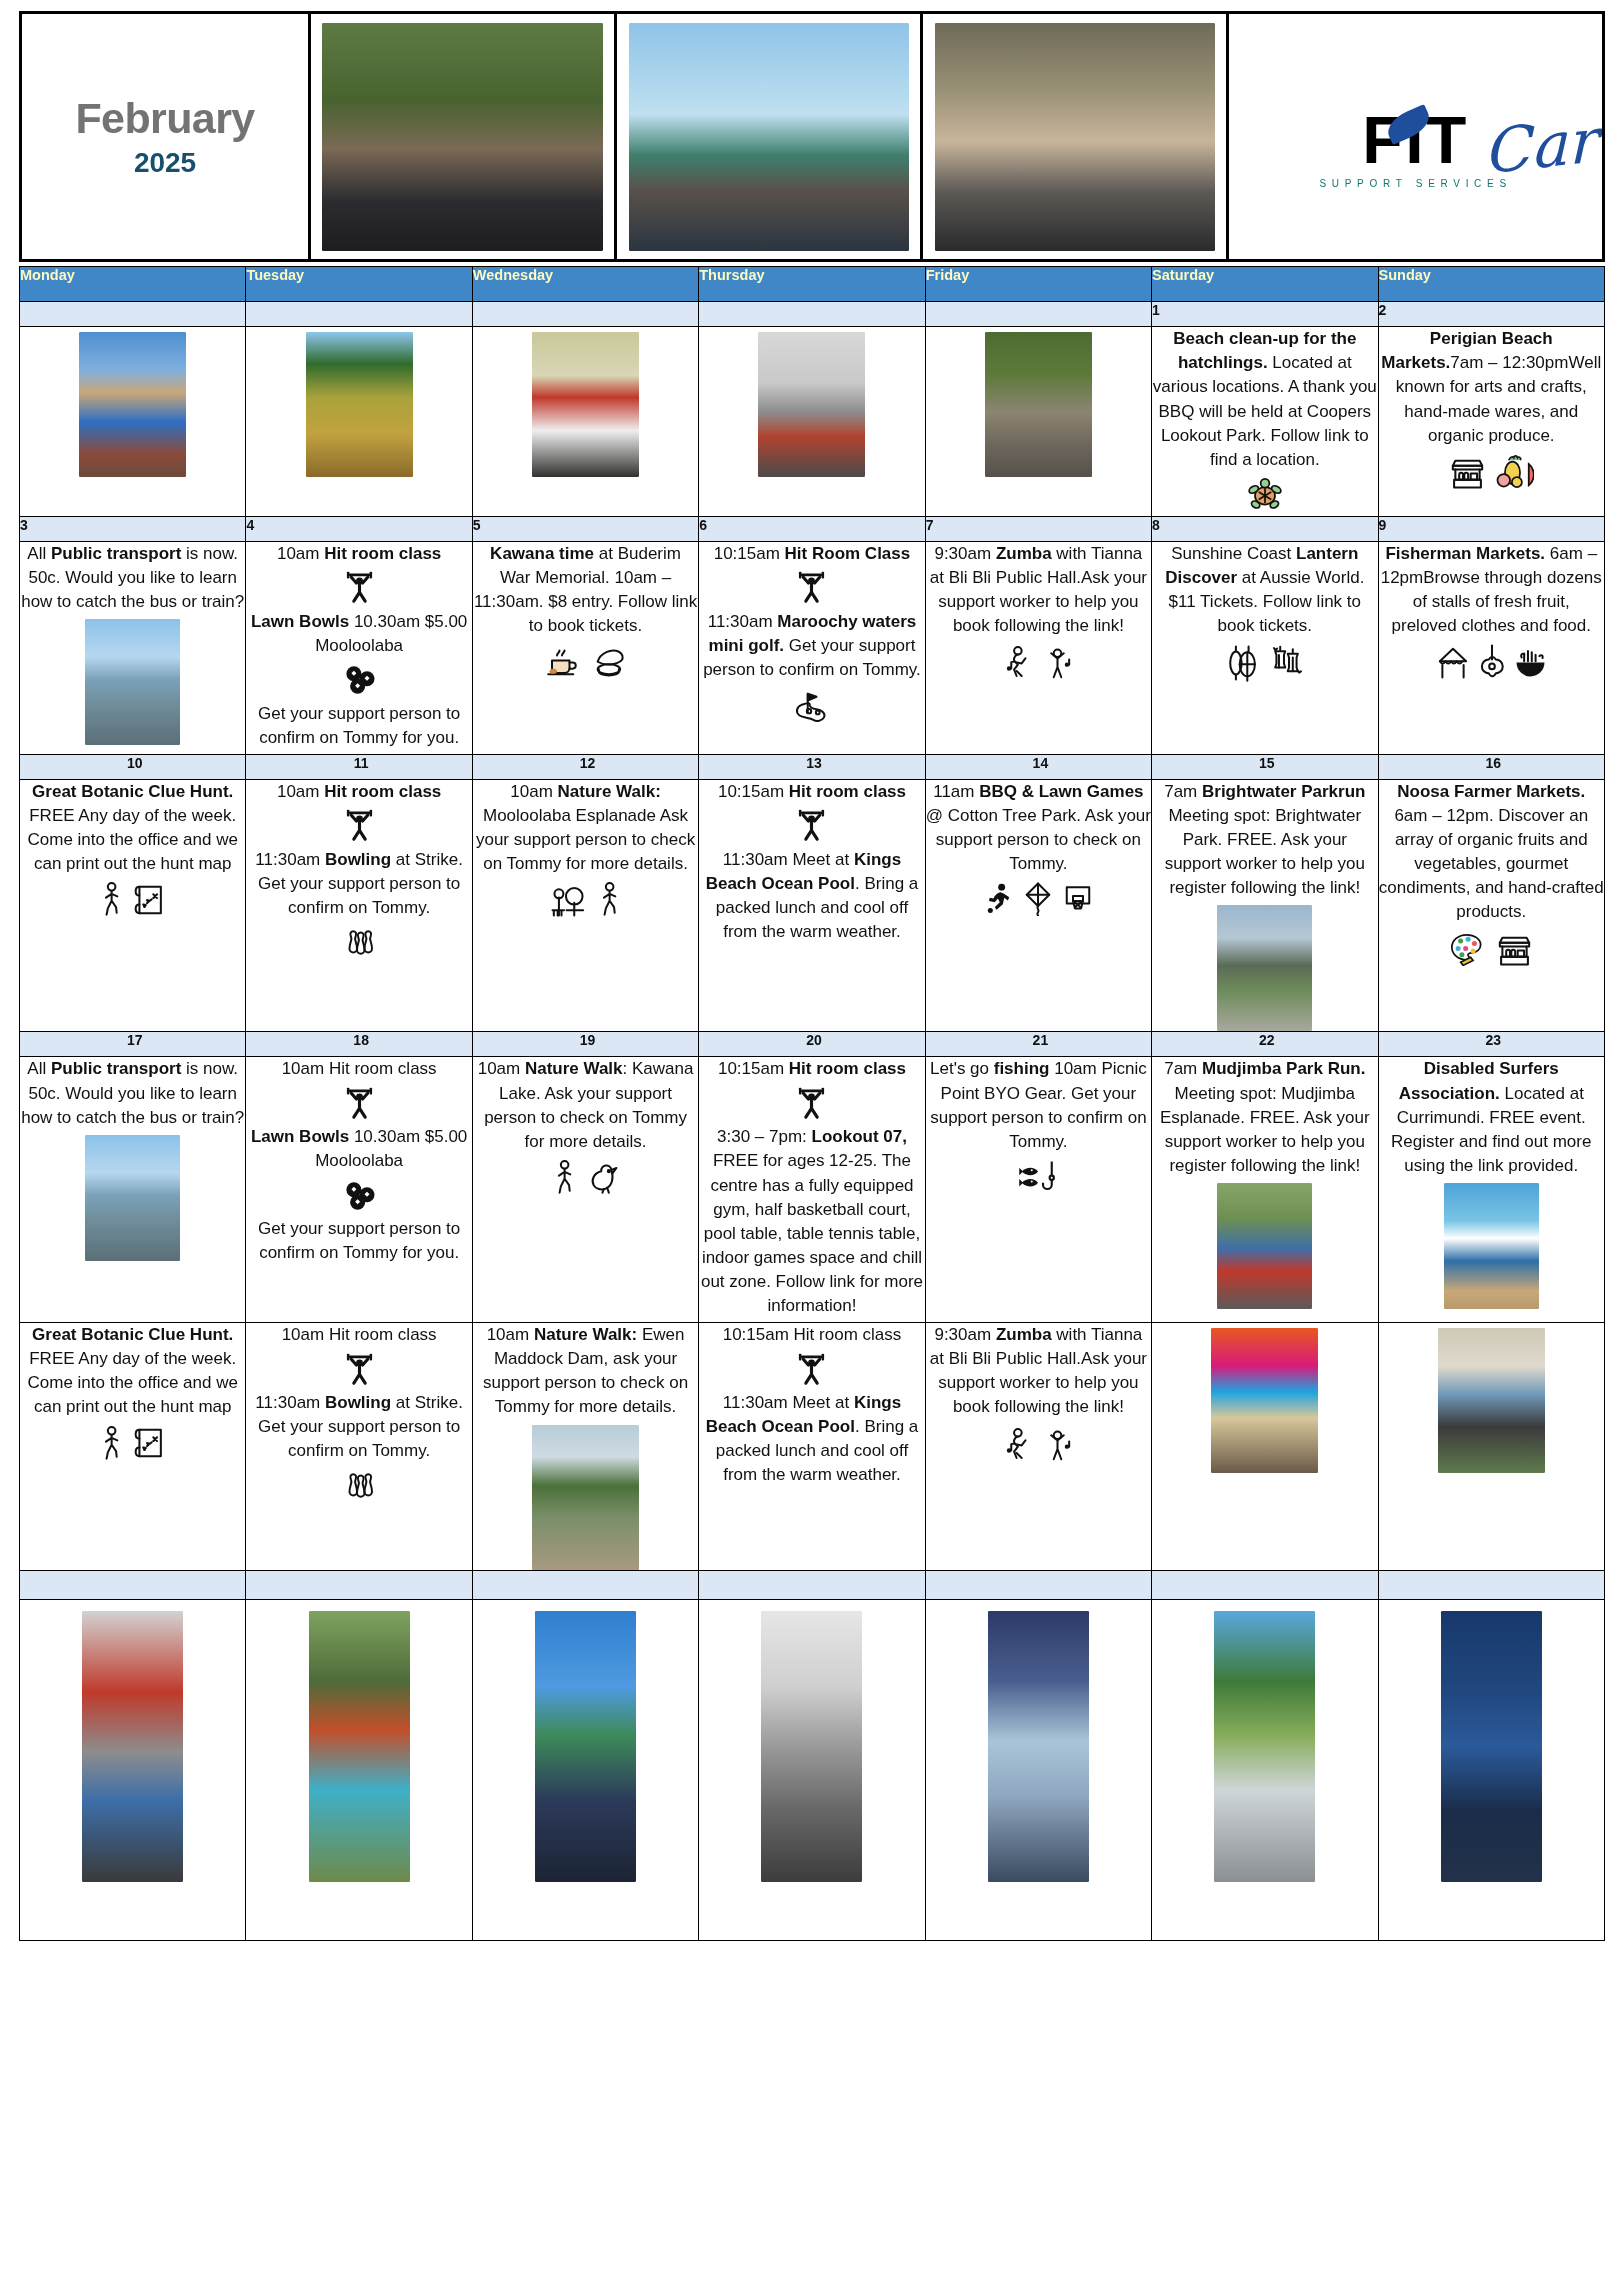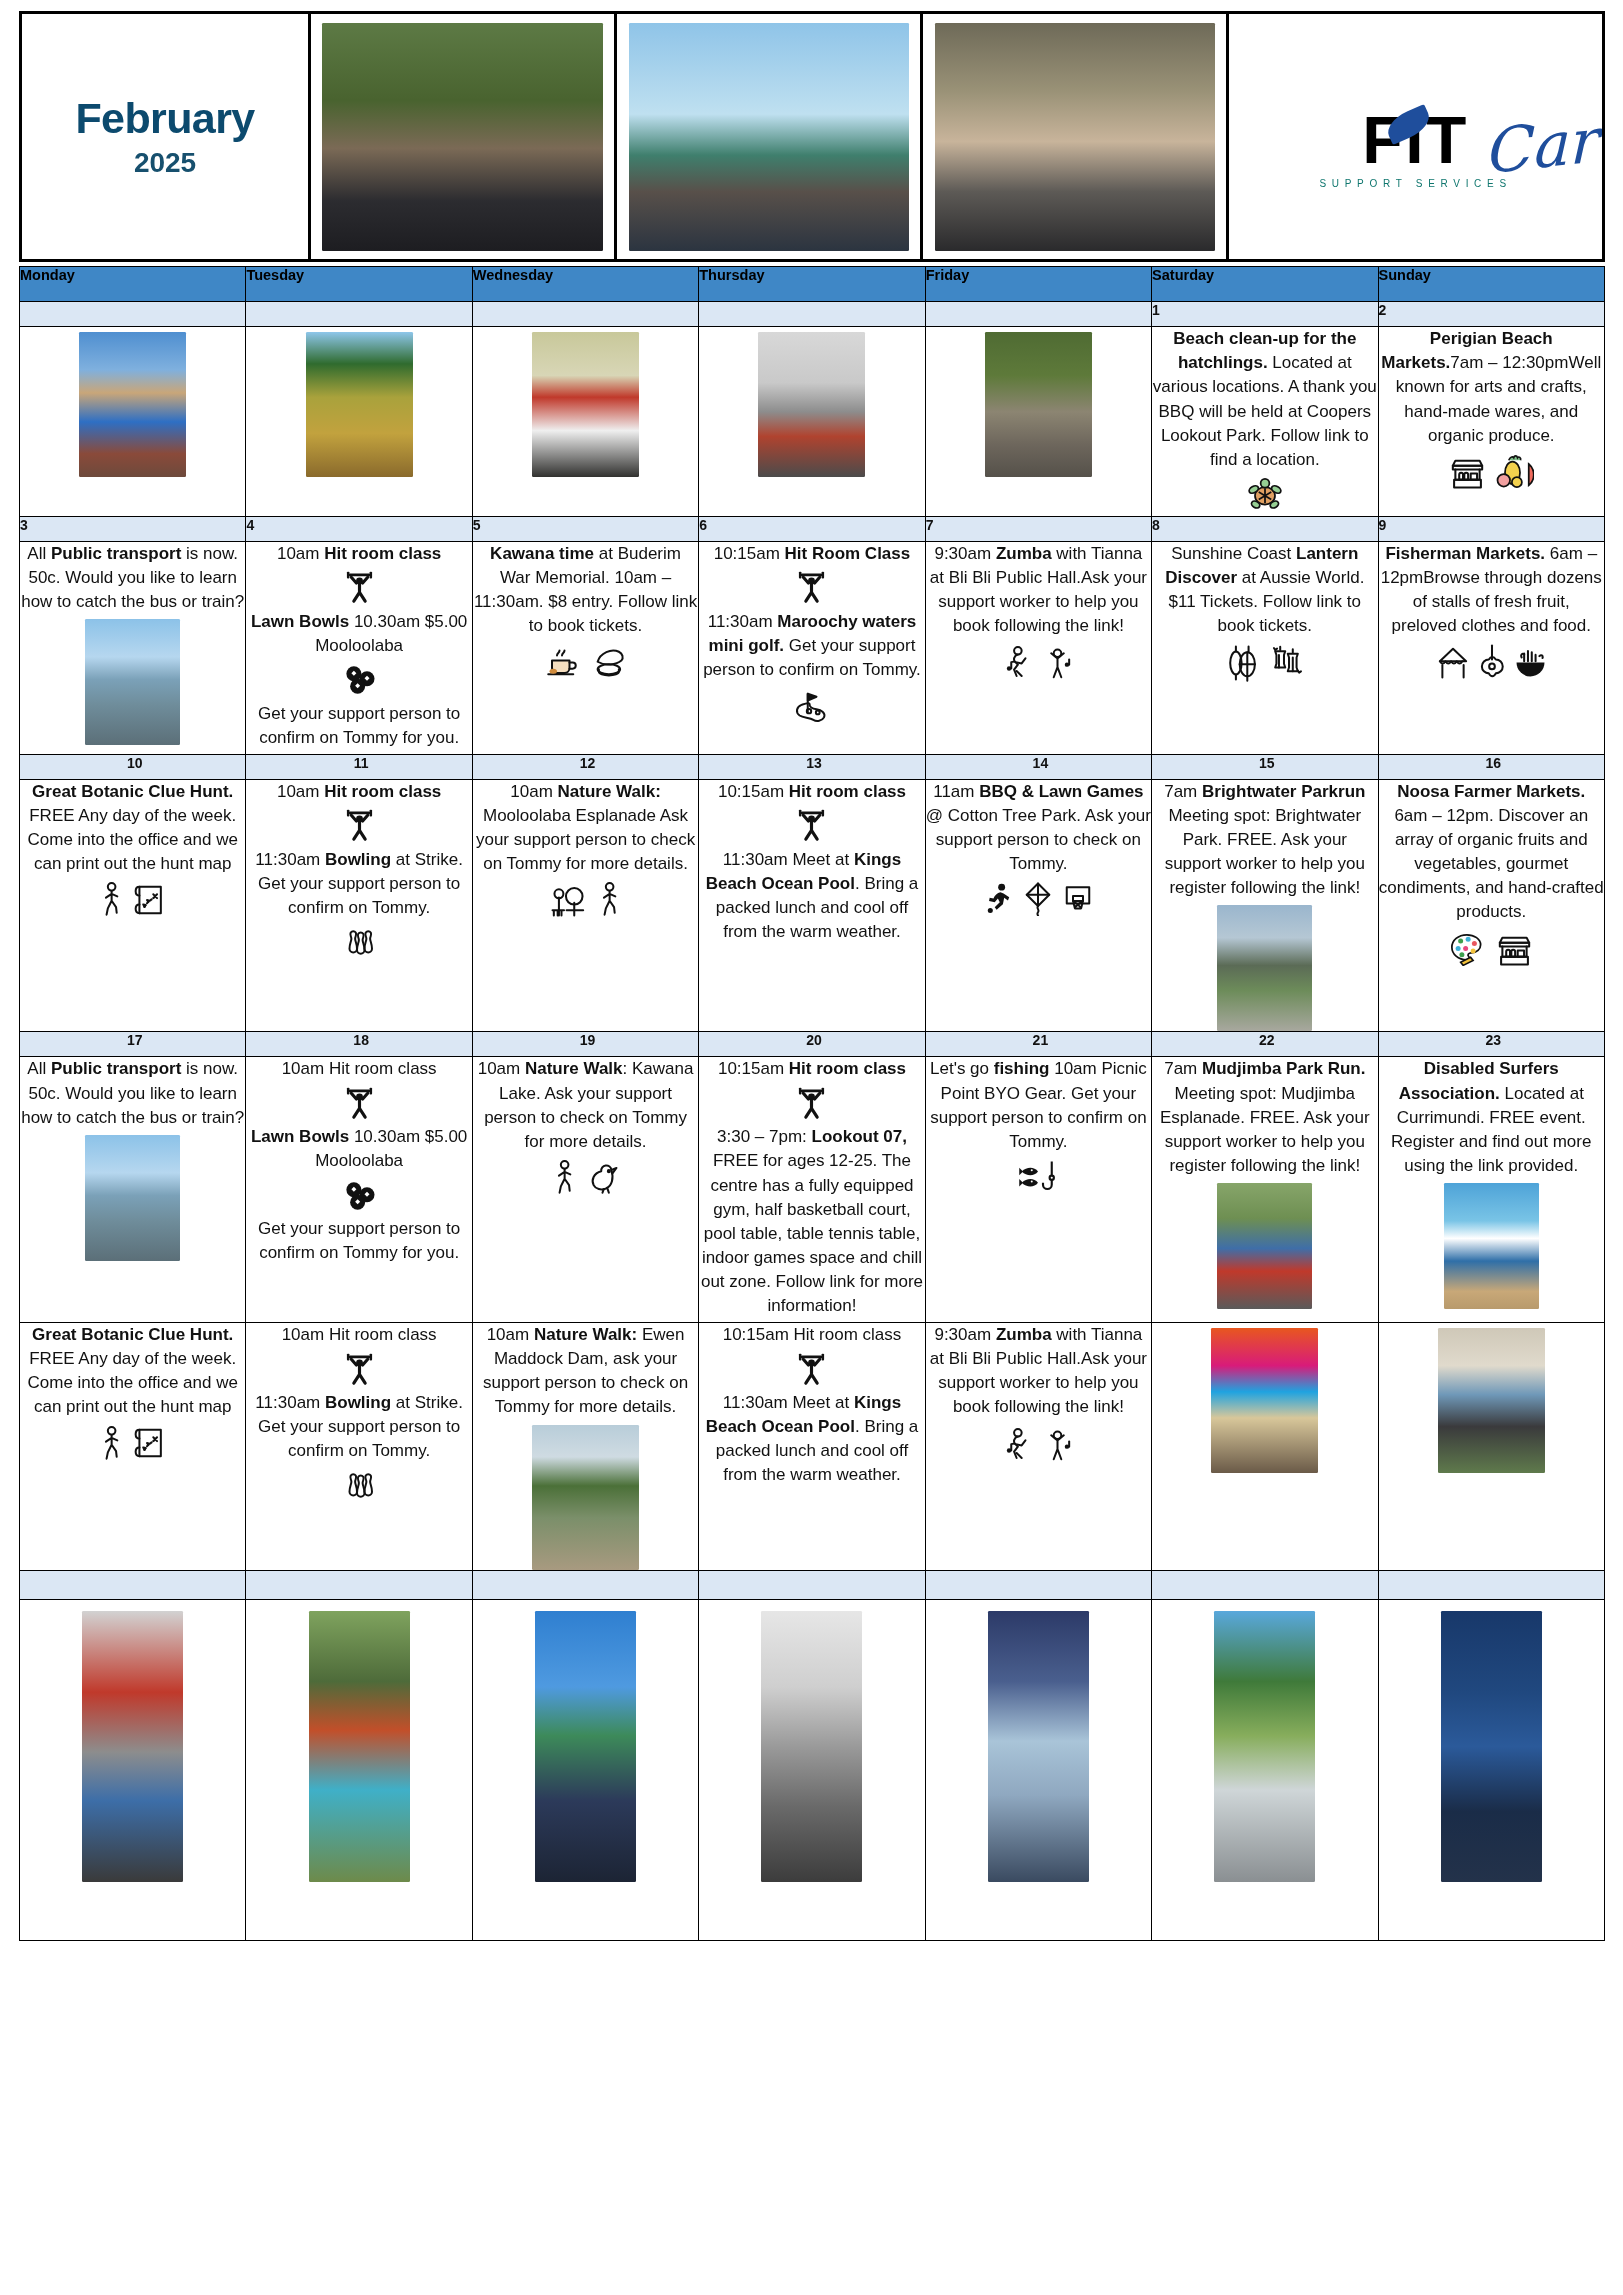--- a/index.html
+++ b/index.html
@@ -34,21 +34,21 @@
     overflow: hidden;
   }
   .hdr-cell:last-child { border-right: none; }
   .hdr-title { width: 290px; }
   .hdr-photo { width: 307px; padding: 8.8px 11.4px; }
   .hdr-logo  { width: 374px; margin-top: 22px; }
 
   .month-name {
     font-size: 43px;
     font-weight: bold;
-    color: #0c4a6e;
+    color: #737373;
     letter-spacing: -0.6px;
     line-height: 1.0;
     margin-bottom: 8.8px;
   }
   .month-year {
     font-size: 28px;
     font-weight: bold;
     color: #17506e;
     line-height: 1.0;
   }
@@ -153,21 +153,21 @@
     padding: 0;
     vertical-align: top;
   }
   .dayname {
     background: #3f87c6;
     height: 35px;
     text-align: left;
     padding: 5px 0 0 6.3px;
     font-size: 14.5px;
     font-weight: bold;
-    color: #000000;
+    color: #fef9c3;
     vertical-align: top;
   }
   .datecell {
     background: #dbe7f4;
     height: 25px;
     font-size: 14px;
     font-weight: bold;
     color: #111;
     padding: 3.2px 0 0 5.7px;
     text-align: left;

